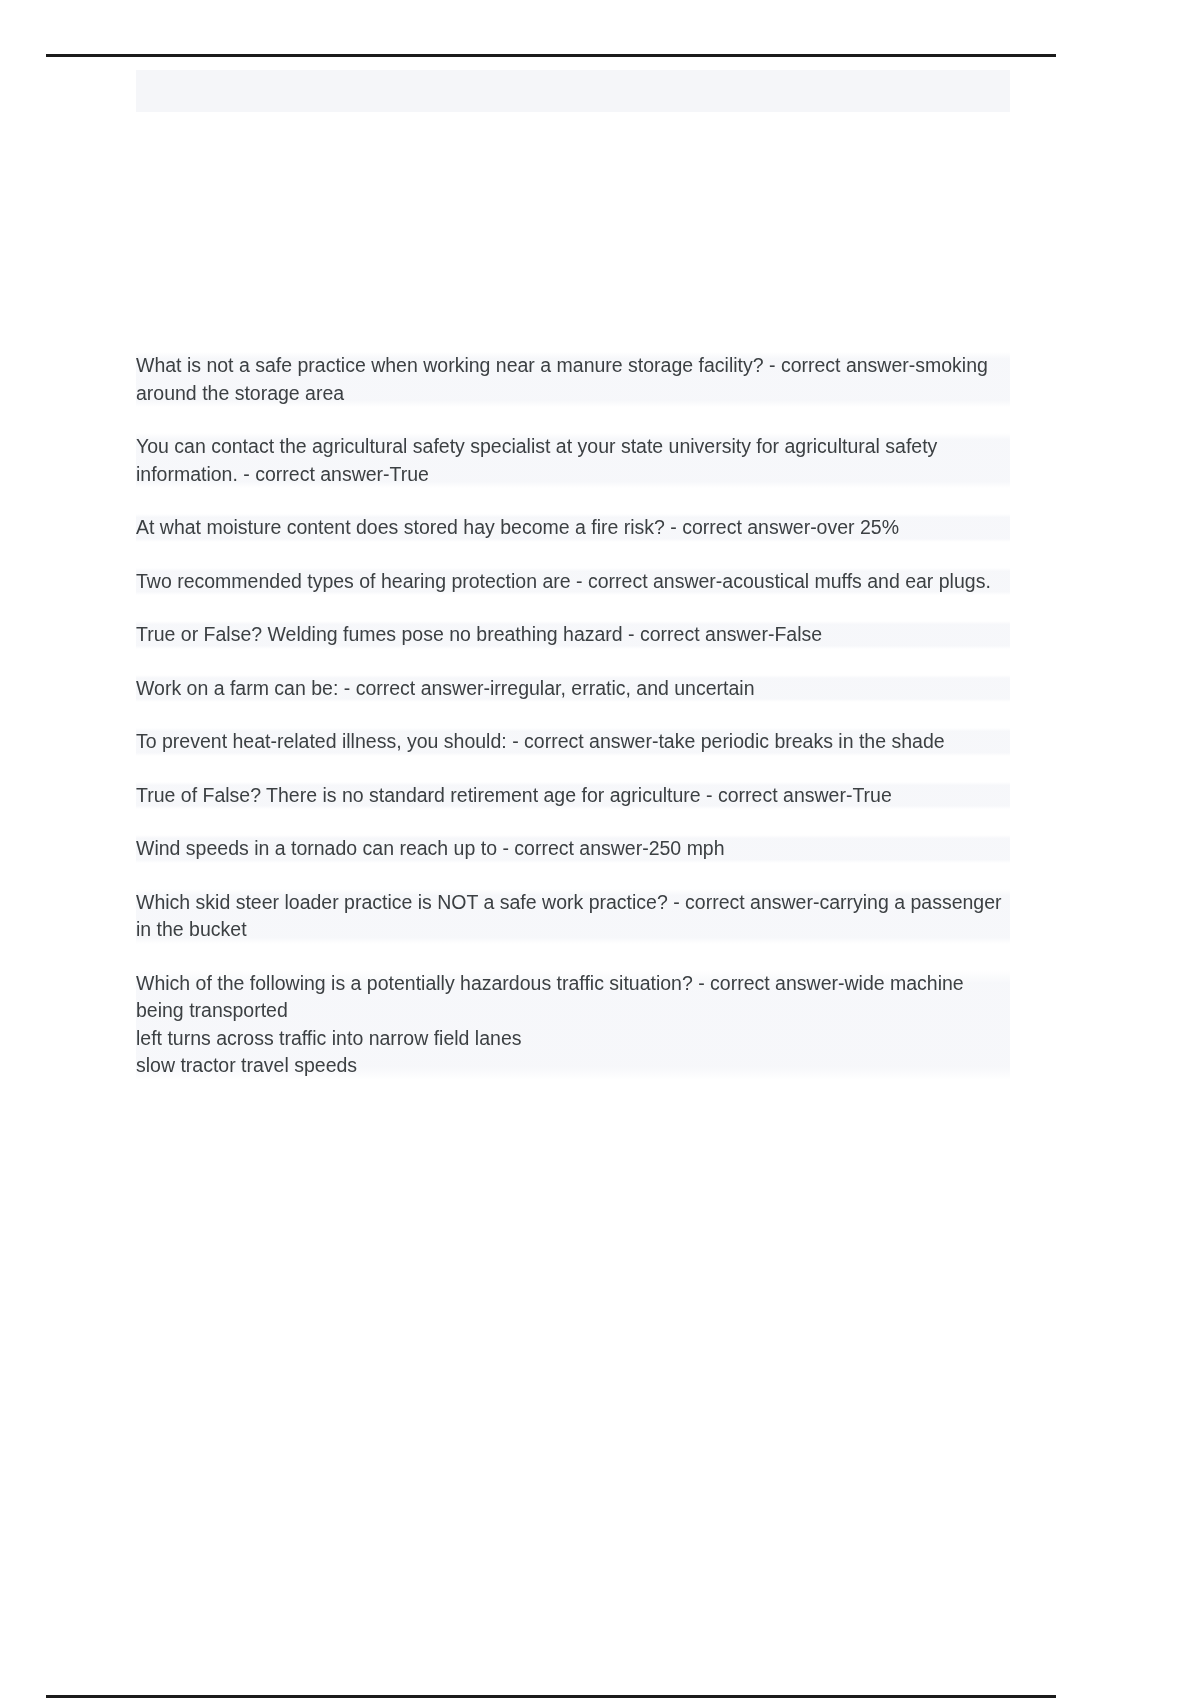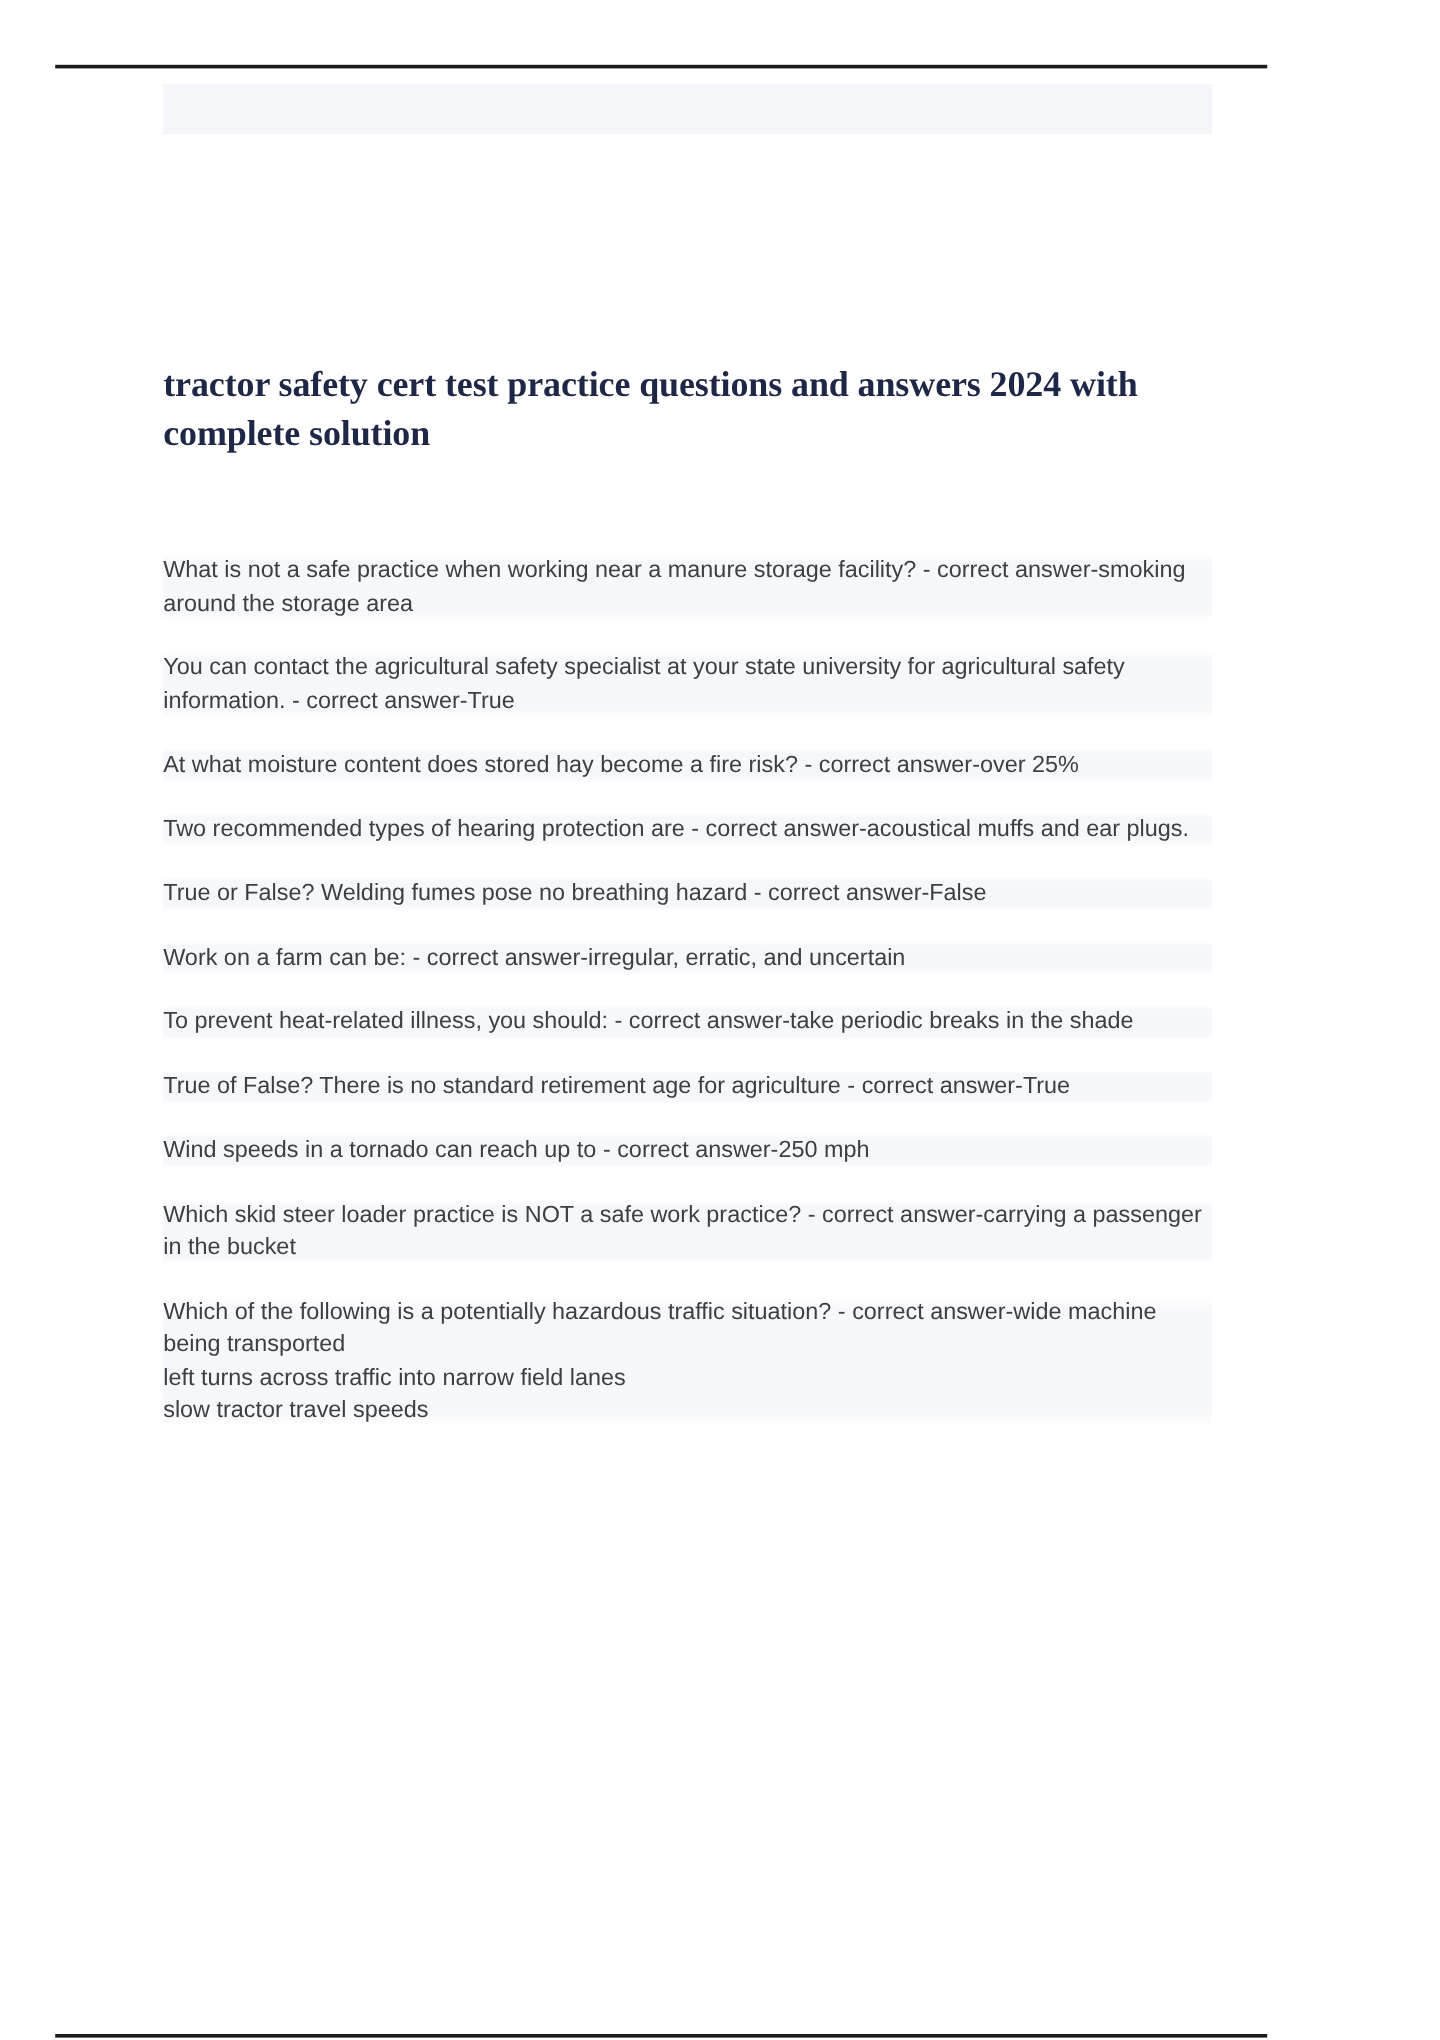--- a/index.html
+++ b/index.html
@@ -56,21 +56,21 @@
     font-weight: bold;
     font-size: 30px;
     line-height: 41px;
     color: #1f2747;
     margin: 0;
     letter-spacing: -0.1px;
     max-width: 870px;
   }
 
   .qa-list {
-    margin-top: 80px;
+    margin-top: 52px;
   }
 
   .qa-item {
     font-size: 19.5px;
     line-height: 27.5px;
     color: #3c4043;
     margin: 0 0 26px 0;
     white-space: pre-line;
     background: linear-gradient(to bottom,
         rgba(246,247,250,0.0) 0%,
@@ -90,21 +90,20 @@
 <body>
 
 <div class="page">
 
   <div class="rule rule-top"></div>
 
   <div class="header-band"></div>
 
   <div class="content">
 
-    <h1 class="doc-title">tractor safety cert test practice questions and answers 2024 with complete solution</h1>
 
     <div class="qa-list">
       <p class="qa-item">What is not a safe practice when working near a manure storage facility? - correct answer-smoking around the storage area</p>
       <p class="qa-item">You can contact the agricultural safety specialist at your state university for agricultural safety information. - correct answer-True</p>
       <p class="qa-item">At what moisture content does stored hay become a fire risk? - correct answer-over 25%</p>
       <p class="qa-item">Two recommended types of hearing protection are - correct answer-acoustical muffs and ear plugs.</p>
       <p class="qa-item">True or False? Welding fumes pose no breathing hazard - correct answer-False</p>
       <p class="qa-item">Work on a farm can be: - correct answer-irregular, erratic, and uncertain</p>
       <p class="qa-item">To prevent heat-related illness, you should: - correct answer-take periodic breaks in the shade</p>
       <p class="qa-item">True of False? There is no standard retirement age for agriculture - correct answer-True</p>

